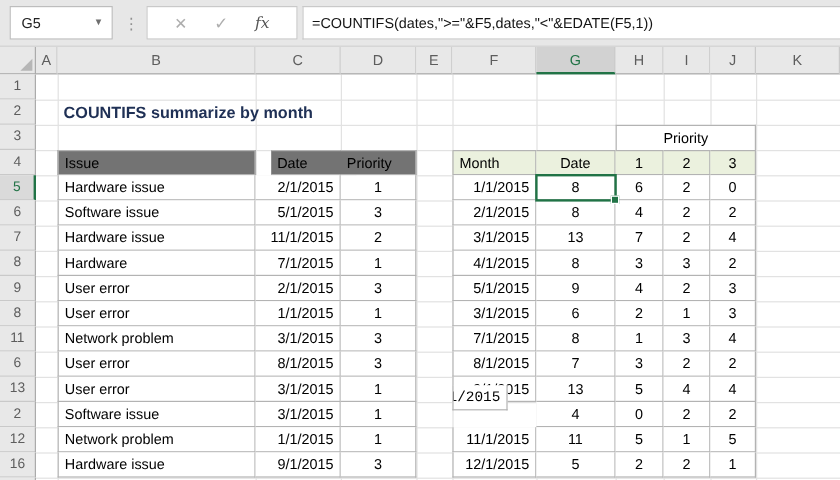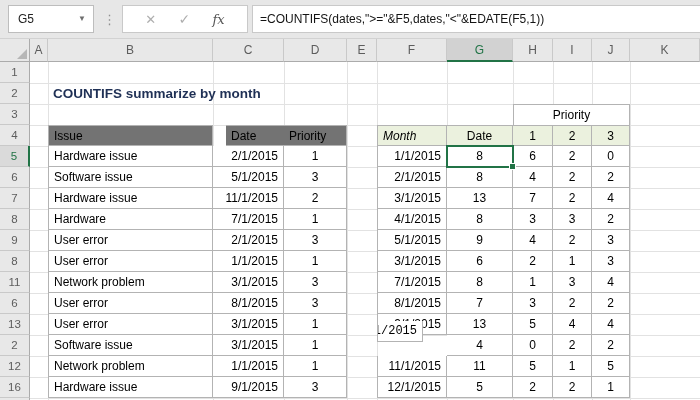--- a/index.html
+++ b/index.html
@@ -195,21 +195,21 @@
     <div class="cell ac" style="left: 284px; width: 63px; top: 314px; height: 21px;">1</div>
     <div class="cell al bl" style="left: 48px; width: 165px; top: 335px; height: 21px;">Software issue</div>
     <div class="cell ar" style="left: 213px; width: 71px; top: 335px; height: 21px;">3/1/2015</div>
     <div class="cell ac" style="left: 284px; width: 63px; top: 335px; height: 21px;">1</div>
     <div class="cell al bl" style="left: 48px; width: 165px; top: 356px; height: 21px;">Network problem</div>
     <div class="cell ar" style="left: 213px; width: 71px; top: 356px; height: 21px;">1/1/2015</div>
     <div class="cell ac" style="left: 284px; width: 63px; top: 356px; height: 21px;">1</div>
     <div class="cell al bl" style="left: 48px; width: 165px; top: 377px; height: 21px;">Hardware issue</div>
     <div class="cell ar" style="left: 213px; width: 71px; top: 377px; height: 21px;">9/1/2015</div>
     <div class="cell ac" style="left: 284px; width: 63px; top: 377px; height: 21px;">3</div>
-    <div class="cell hgreen bt al bl" style="left: 377px; width: 70px; top: 125px; height: 21px; font-style: italic;">Month</div>
+    <div class="cell hgreen bt al bl" style="left: 377px; width: 70px; top: 125px; height: 21px;">Month</div>
     <div class="cell hgreen bt ac" style="left: 447px; width: 66px; top: 125px; height: 21px;">Date</div>
     <div class="cell hgreen bt ac" style="left: 513px; width: 40px; top: 125px; height: 21px;">1</div>
     <div class="cell hgreen bt ac" style="left: 553px; width: 39px; top: 125px; height: 21px;">2</div>
     <div class="cell hgreen bt ac" style="left: 592px; width: 38px; top: 125px; height: 21px;">3</div>
     <div class="cell ar bl" style="left: 377px; width: 70px; top: 146px; height: 21px;">1/1/2015</div>
     <div class="cell ac" style="left: 447px; width: 66px; top: 146px; height: 21px;">8</div>
     <div class="cell ac" style="left: 513px; width: 40px; top: 146px; height: 21px;">6</div>
     <div class="cell ac" style="left: 553px; width: 39px; top: 146px; height: 21px;">2</div>
     <div class="cell ac" style="left: 592px; width: 38px; top: 146px; height: 21px;">0</div>
     <div class="cell ar bl" style="left: 377px; width: 70px; top: 167px; height: 21px;">2/1/2015</div>

